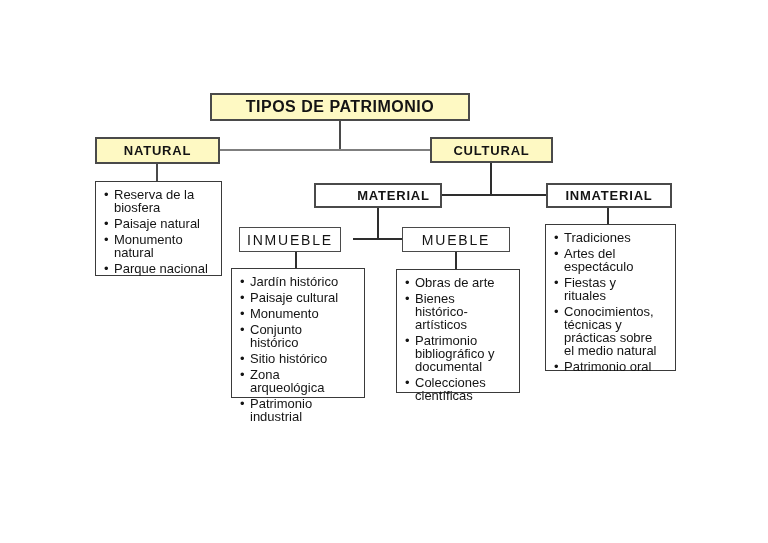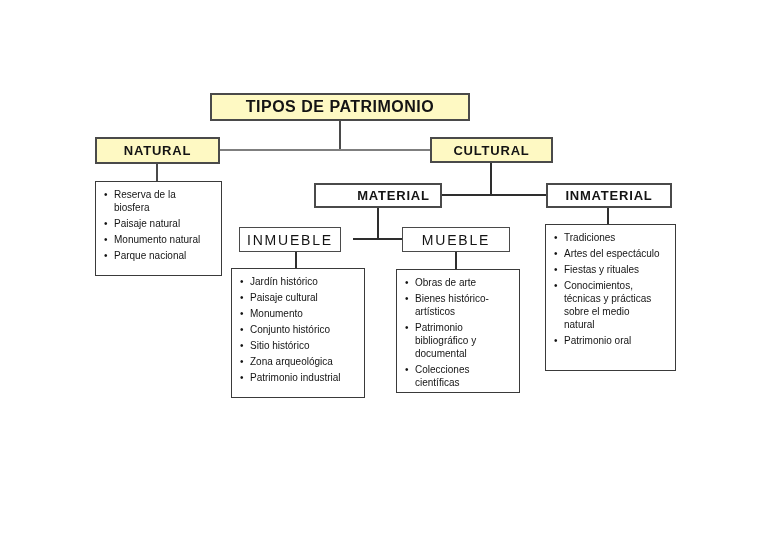--- a/index.html
+++ b/index.html
@@ -42,21 +42,21 @@
   .box.header { background: #fef9c3; align-items: center; }
   .box.title  { font-size: 16px; letter-spacing: 0.5px; }
   .box.plain  { font-weight: 400; letter-spacing: 1.8px; border-width: 1.5px; font-size: 14px; }
 
   
   .list {
     position: absolute;
     box-sizing: border-box;
     background: #ffffff;
     border: 1.5px solid #3a3a3a;
-    font-size: 10px;
+    font-size: 13px;
     color: #141414;
     padding: 6px 8px 5px 7px;
   }
   .list ul {
     list-style: none;
     margin: 0;
     padding: 0;
   }
   .list li {
     position: relative;

